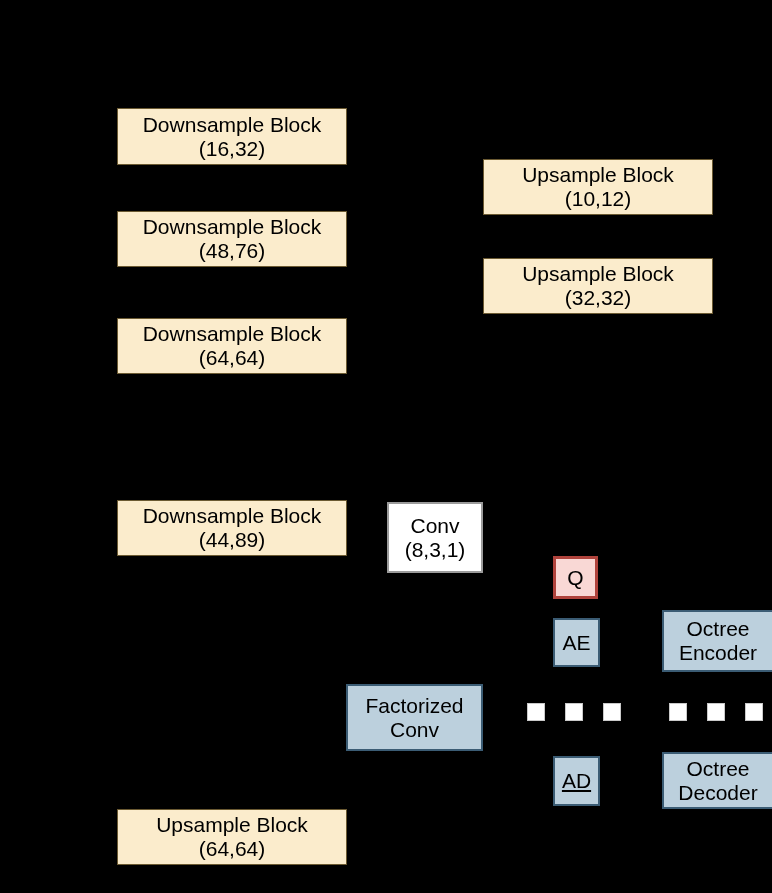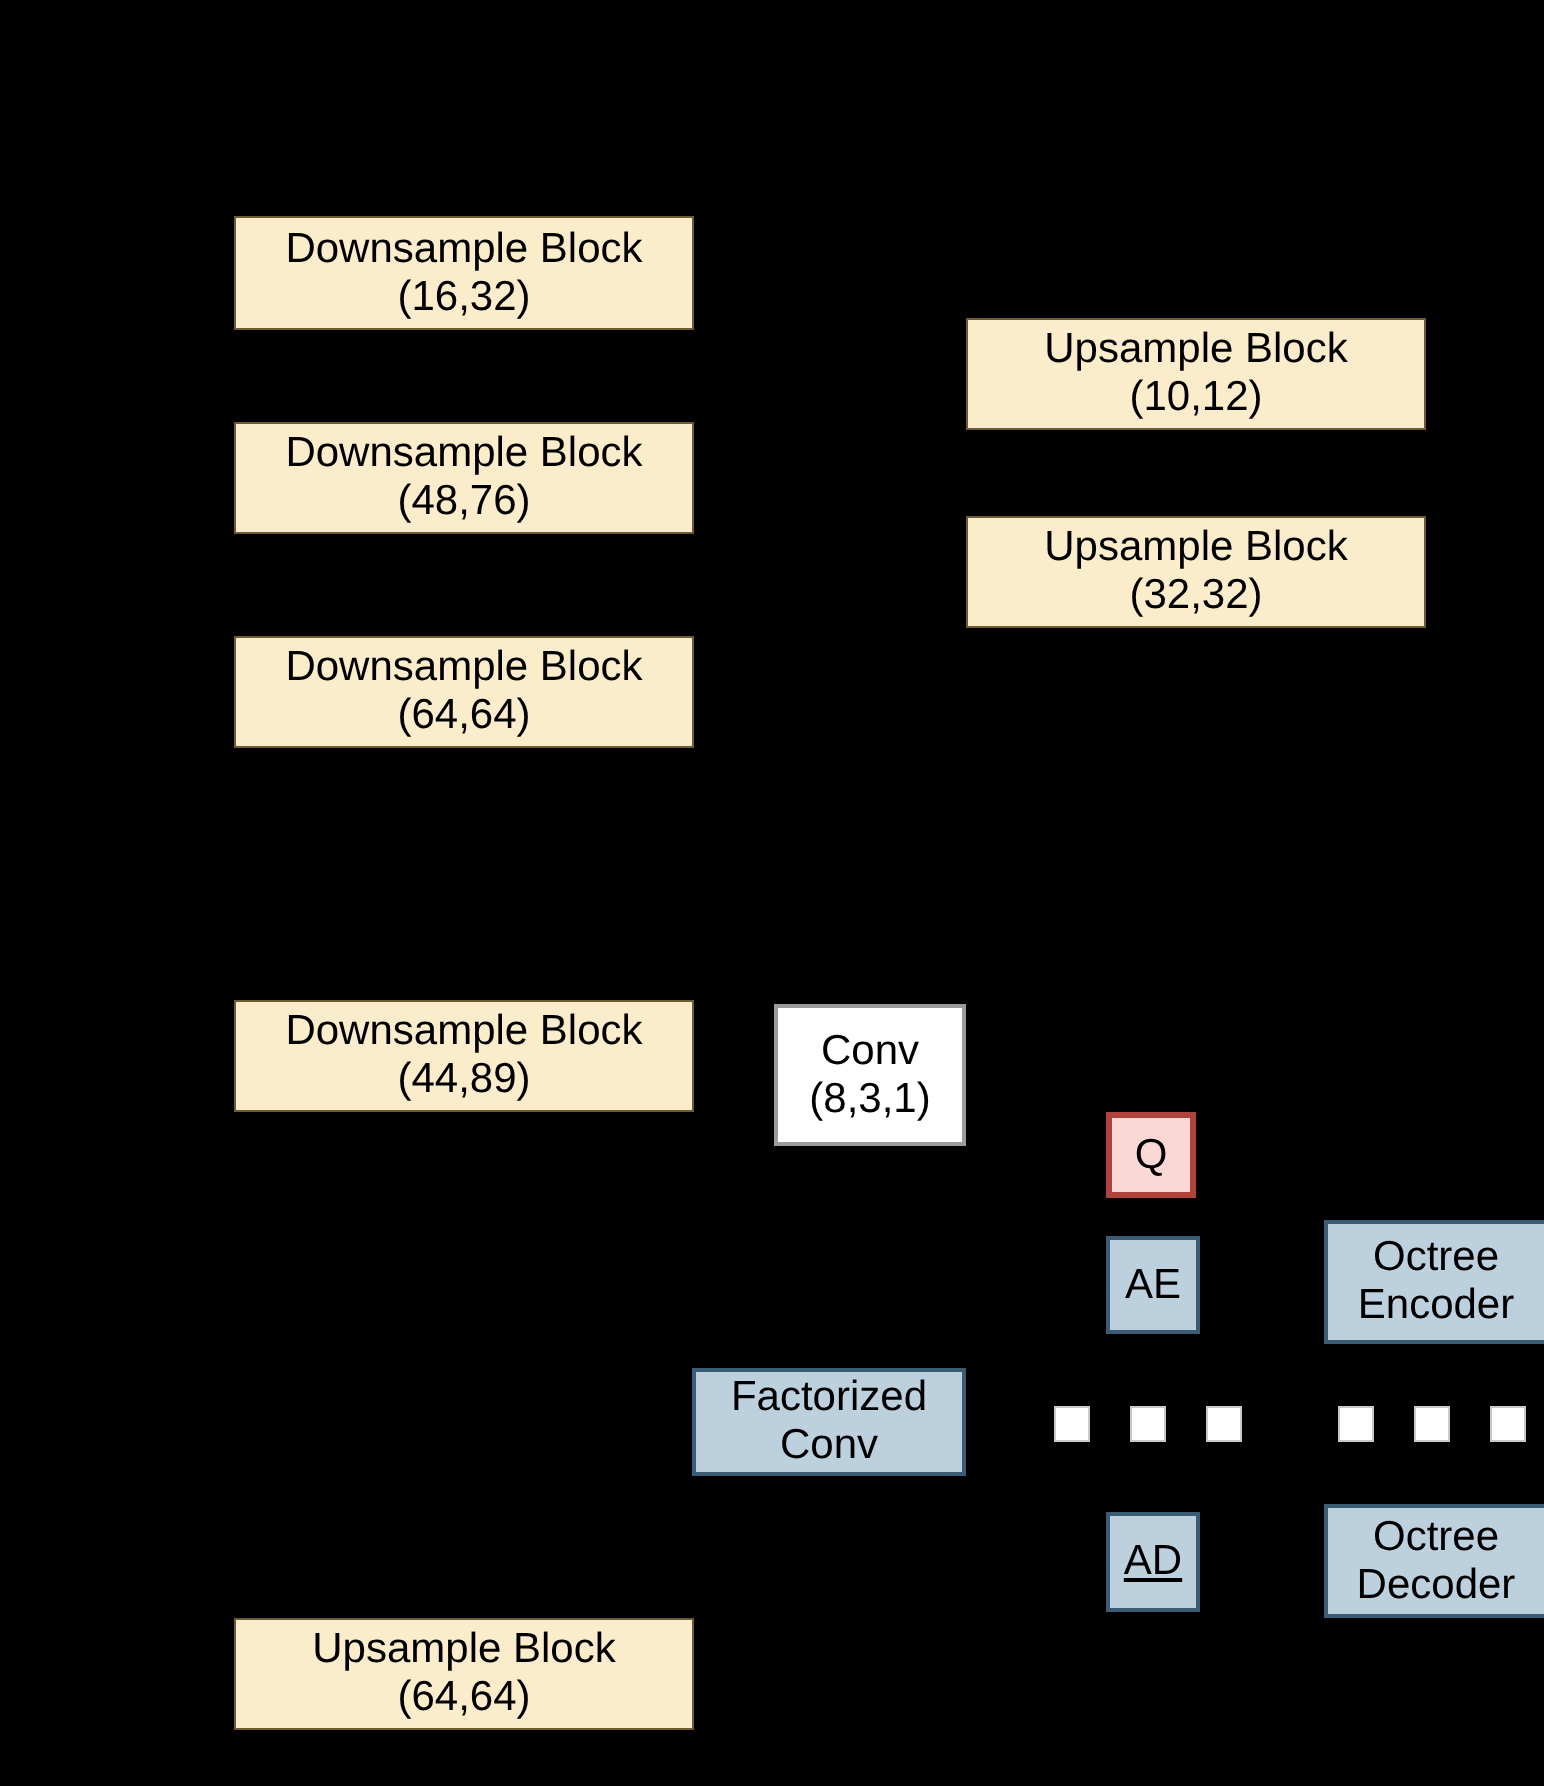--- a/index.html
+++ b/index.html
@@ -94,21 +94,21 @@
     <div class="node block-pink" style="left: 553px; top: 556px; width: 45px; height: 43px;">
       <span class="ln">Q</span>
     </div>
     <div class="node block-blue" style="left: 553px; top: 618px; width: 47px; height: 49px; text-align: right;">
       <span class="ln">AE</span>
     </div>
     <div class="node block-blue" style="left: 662px; top: 610px; width: 112px; height: 62px;">
       <span class="ln">Octree</span>
       <span class="ln">Encoder</span>
     </div>
-    <div class="node block-blue" style="left: 346px; top: 684px; width: 137px; height: 54px; text-align: right;">
+    <div class="node block-blue" style="left: 346px; top: 684px; width: 137px; height: 67px; text-align: right;">
       <span class="ln">Factorized</span>
       <span class="ln">Conv</span>
     </div>
     <div class="node block-blue" style="left: 553px; top: 756px; width: 47px; height: 50px; text-decoration: underline;">
       <span class="ln">AD</span>
     </div>
     <div class="node block-blue" style="left: 662px; top: 752px; width: 112px; height: 57px;">
       <span class="ln">Octree</span>
       <span class="ln">Decoder</span>
     </div>

